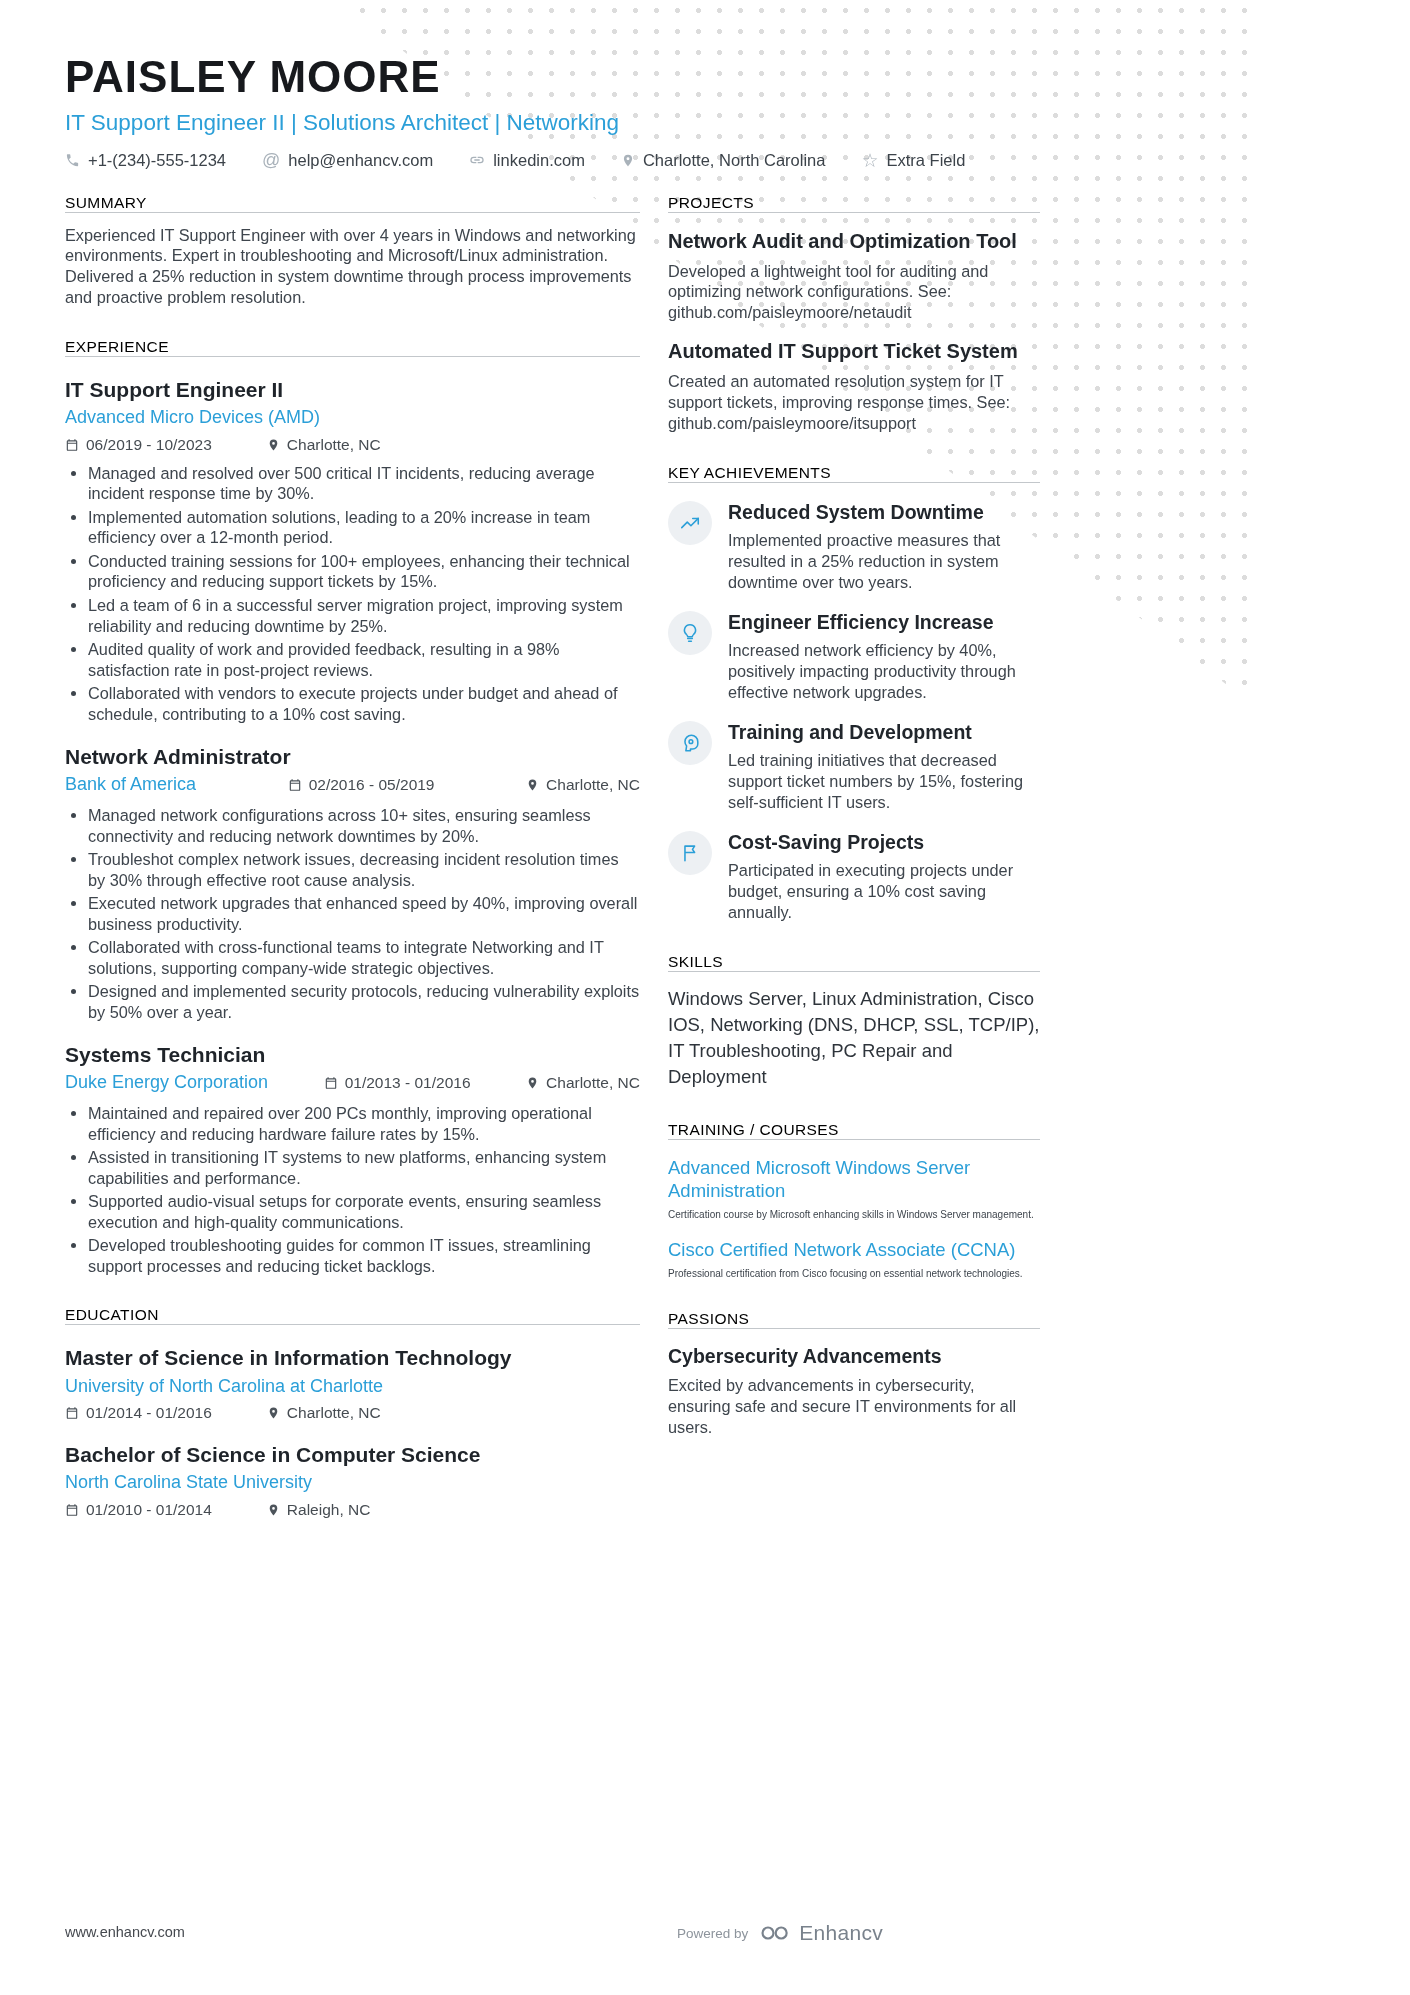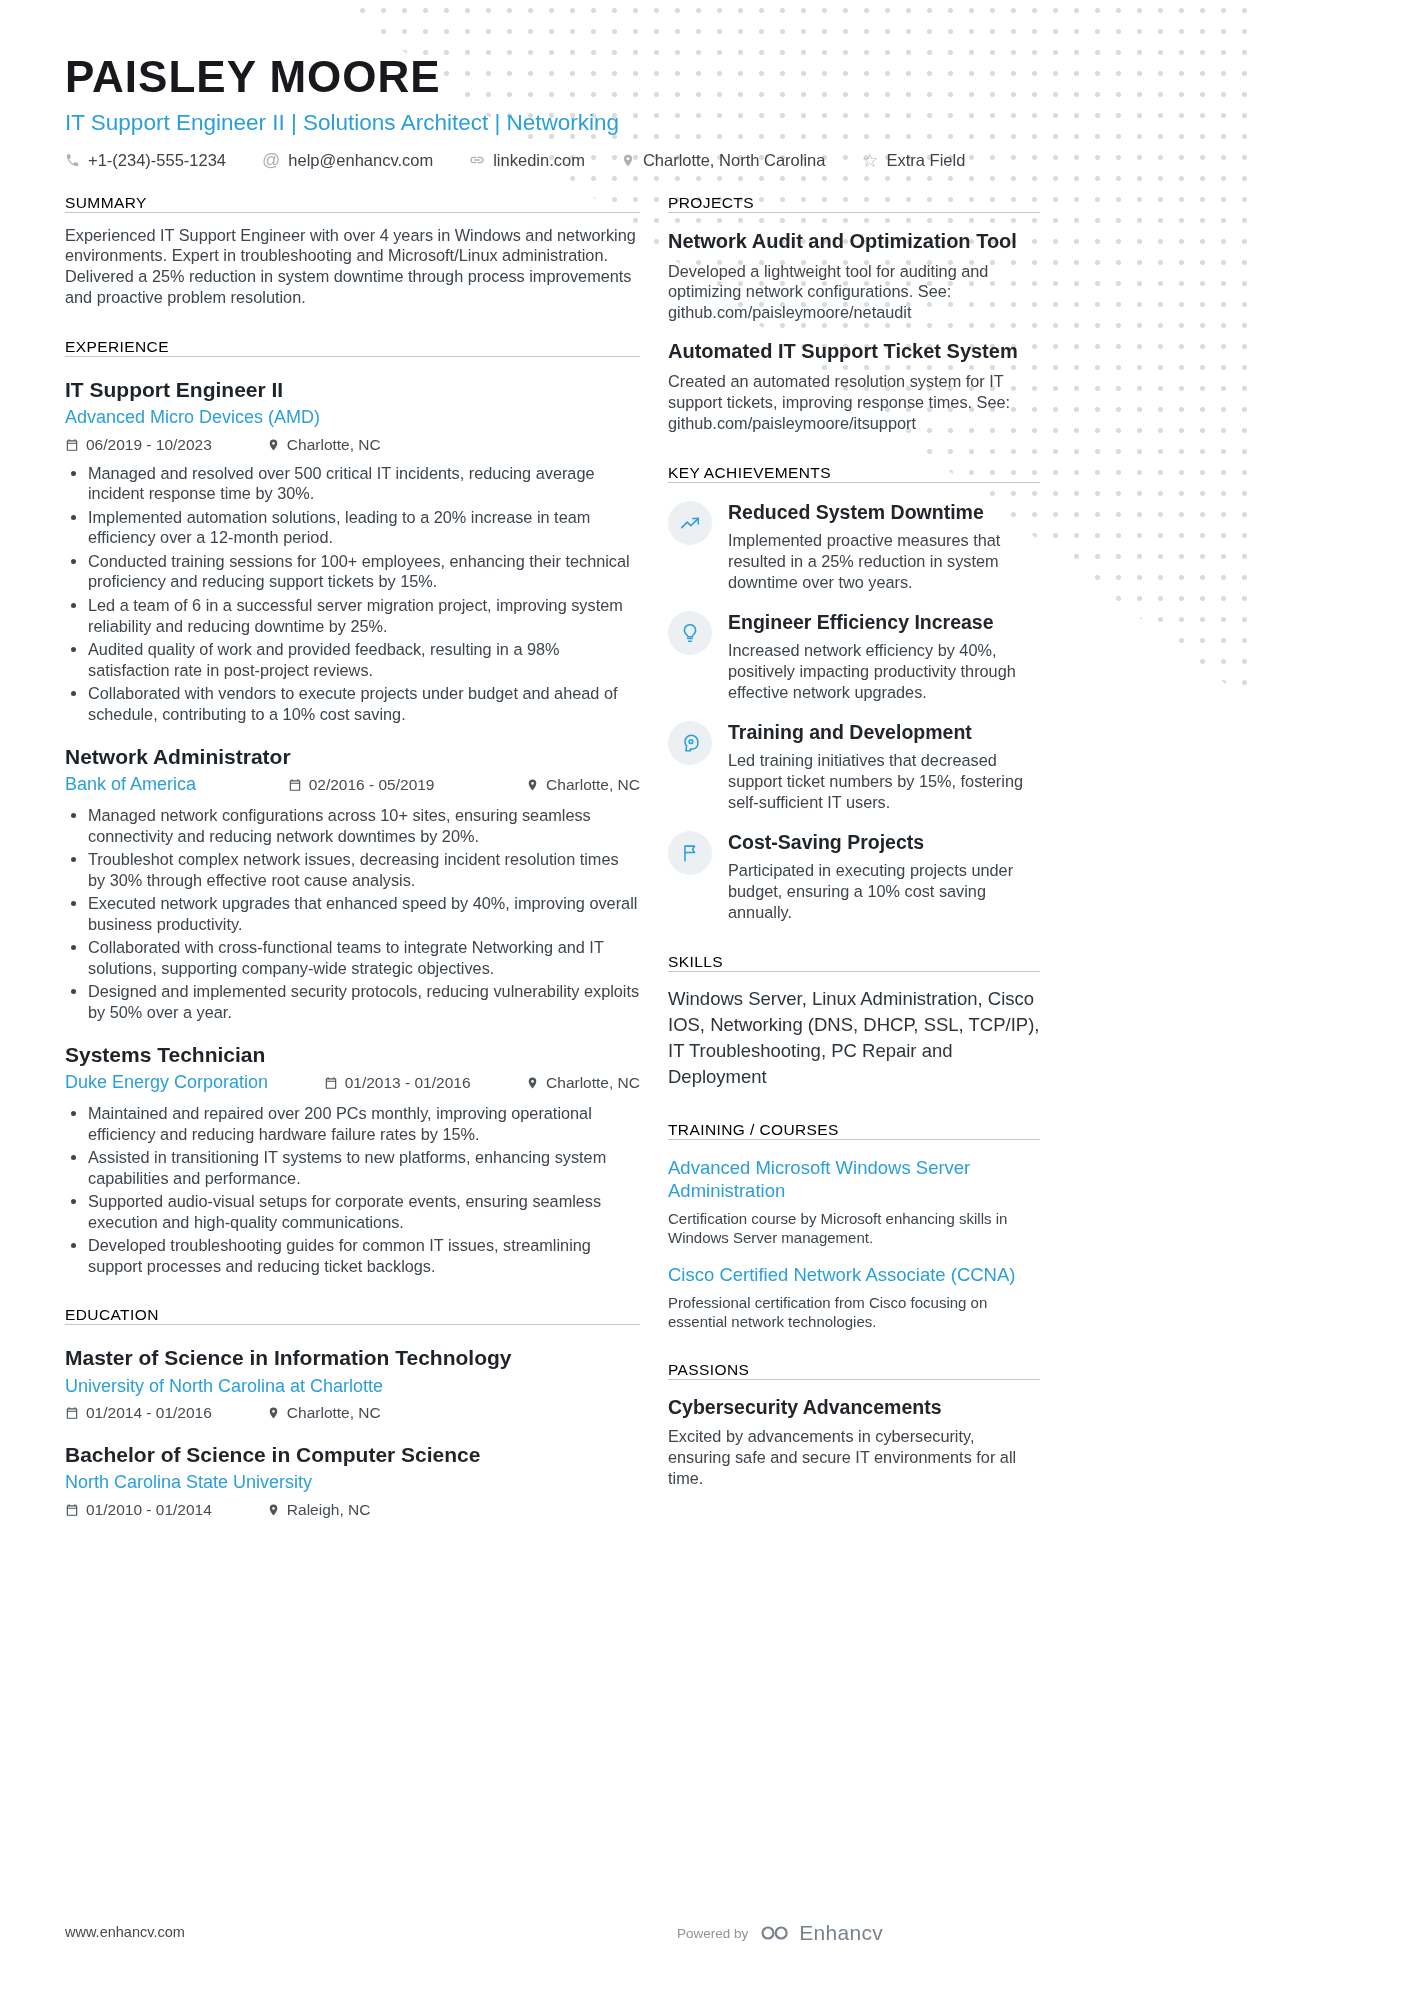--- a/index.html
+++ b/index.html
@@ -70,21 +70,21 @@
     display:flex; align-items:center; justify-content:center; flex:none;
   }
   .ach-icon svg { display:block; }
   .ach-title { font-size:19.5px; font-weight:600; color:#21262c; line-height:1.2; }
   .ach-desc { margin-top:6px; font-size:16.3px; line-height:1.28; color:#3e454d; }
 
   .skills-text { margin-top:14px; font-size:18.5px; line-height:1.42; color:#2e343b; }
 
   .course { margin-top:16px; }
   .course-title { font-size:18.5px; color:#2b9fd8; line-height:1.28; }
-  .course-desc { margin-top:6px; font-size:15px; line-height:1.28; color:#3e454d; }
+  .course-desc { margin-top:6px; font-size:10px; line-height:1.28; color:#3e454d; }
 
   .passion { margin-top:16px; }
   .passion-title { font-size:19.5px; font-weight:600; color:#21262c; }
   .passion-desc { margin-top:7px; font-size:16.3px; line-height:1.28; color:#3e454d; }
 
   
   .footer-left {
     position:absolute; left:65px; bottom:55px;
     font-size:14.5px; color:#45494f; z-index:1;
   }
@@ -381,21 +381,21 @@
           <div class="course">
             <div class="course-title">Cisco Certified Network Associate (CCNA)</div>
             <div class="course-desc">Professional certification from Cisco focusing on essential network technologies.</div>
           </div>
         </div>
 
         <div class="section">
           <div class="sec-title">PASSIONS</div>
           <div class="passion">
             <div class="passion-title">Cybersecurity Advancements</div>
-            <div class="passion-desc">Excited by advancements in cybersecurity, ensuring safe and secure IT environments for all time.</div>
+            <div class="passion-desc">Excited by advancements in cybersecurity, ensuring safe and secure IT environments for all users.</div>
           </div>
         </div>
       </div>
     </div>
   </div>
 
   <div class="footer-left">www.enhancv.com</div>
   <div class="footer-right">
     <span class="powered">Powered by</span>
     <span class="brand">

